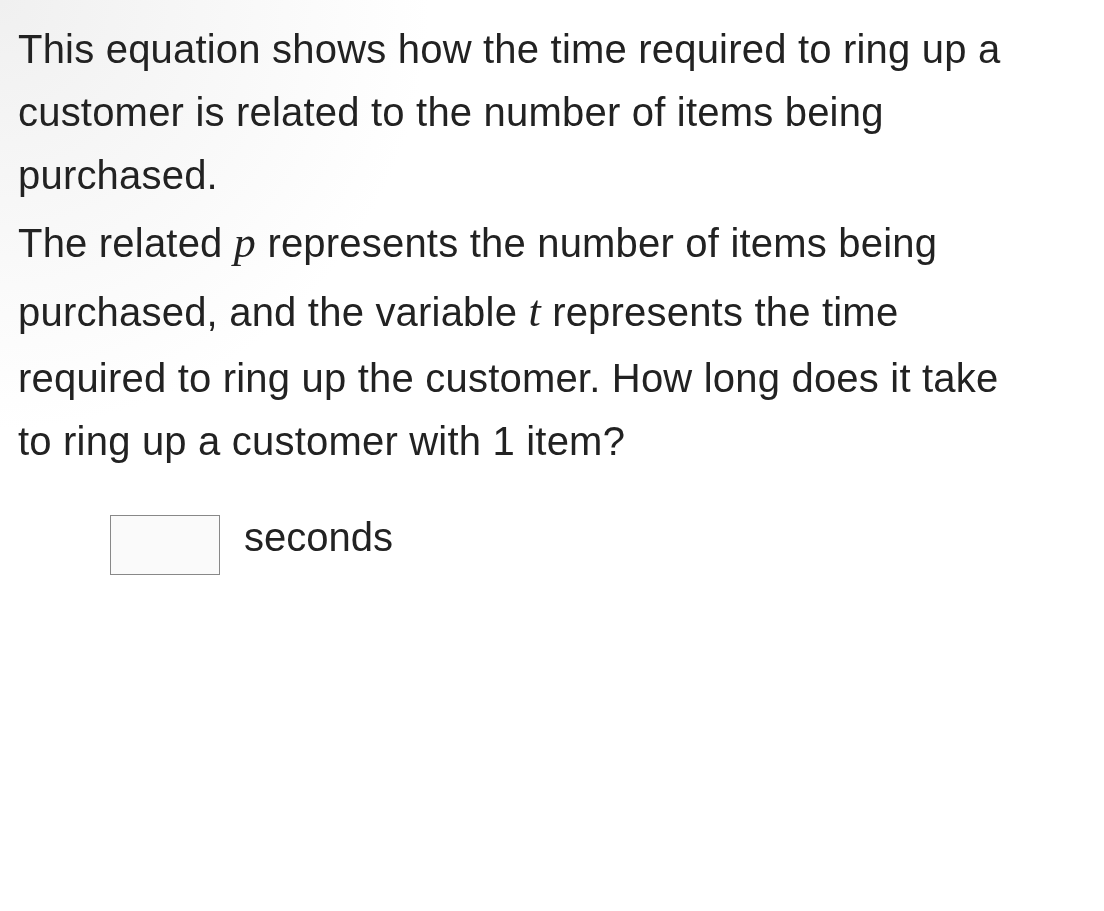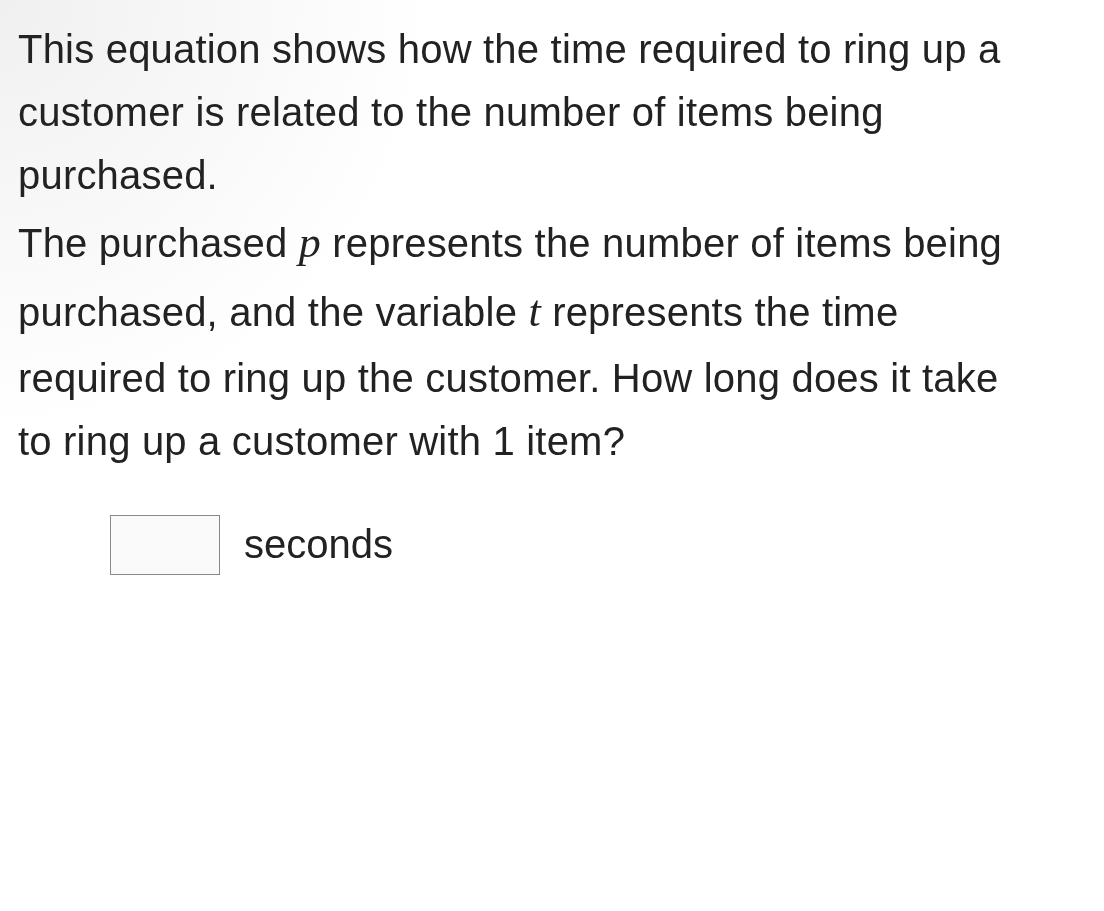--- a/index.html
+++ b/index.html
@@ -34,21 +34,21 @@
     font-style: italic;
     font-family: "Times New Roman", Times, serif;
     font-size: 44px;
   }
   .mo {
     font-family: Verdana, Geneva, sans-serif;
     font-size: 40px;
   }
   .answer-row {
     display: flex;
-    align-items: center;
+    align-items: flex-start;
     padding: 42px 0 0 92px;
     gap: 24px;
   }
   .answer-box {
     width: 110px;
     height: 60px;
     border: 1px solid #888;
     background: #fafafa;
     font-size: 32px;
     text-align: center;
@@ -62,21 +62,21 @@
 <body>
 
 <div class="page">
 
   <div class="para">
     <span>This equation shows how the time required to ring up a customer is related to the number of items being purchased.</span>
   </div>
 
 
   <div class="para">
-    <span>The purchased </span><span class="mi">p</span><span> represents the number of items being purchased, and the variable </span><span class="mi">t</span><span> represents the time required to ring up the customer. How long does it take to ring up a customer with 1 item?</span>
+    <span>The related </span><span class="mi">p</span><span> represents the number of items being purchased, and the variable </span><span class="mi">t</span><span> represents the time required to ring up the customer. How long does it take to ring up a customer with 1 item?</span>
   </div>
 
   <div class="answer-row">
     <input type="text" class="answer-box" value="" style="">
     <span class="unit-label">seconds</span>
   </div>
 
 </div>
 
 </body></html>

